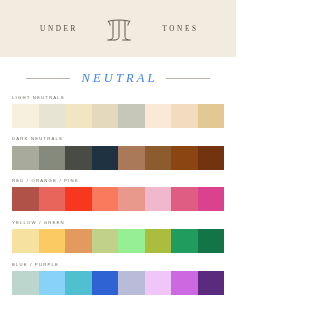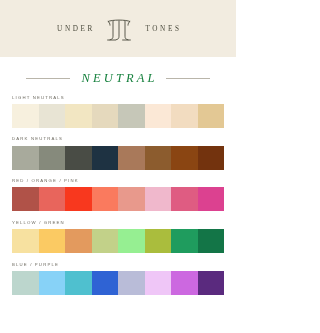--- a/index.html
+++ b/index.html
@@ -28,21 +28,21 @@
     background: #f2ece0;
     display: flex;
     align-items: center;
     justify-content: center;
     box-sizing: border-box;
   }
   .brand {
     display: flex;
     align-items: center;
     justify-content: center;
-    gap: 7px;
+    gap: 24px;
     transform: translateY(1px);
   }
   .brand-word {
     font-family: "Liberation Serif", serif;
     font-size: 7.2px;
     letter-spacing: 2.6px;
     color: #4a4a3c;
     text-transform: uppercase;
     white-space: nowrap;
     line-height: 1;
@@ -66,21 +66,21 @@
   .rule {
     flex: 1 1 auto;
     height: 1px;
     background: #b9b5aa;
   }
   .title-text {
     font-family: "Liberation Serif", serif;
     font-style: italic;
     font-size: 12.5px;
     letter-spacing: 3.1px;
-    color: #15803d;
+    color: #3b82f6;
     white-space: nowrap;
     line-height: 1;
     text-indent: 3.1px;
   }
 
   
   .sections {
     padding: 11px 12px 0 12px;
   }
   .section {

